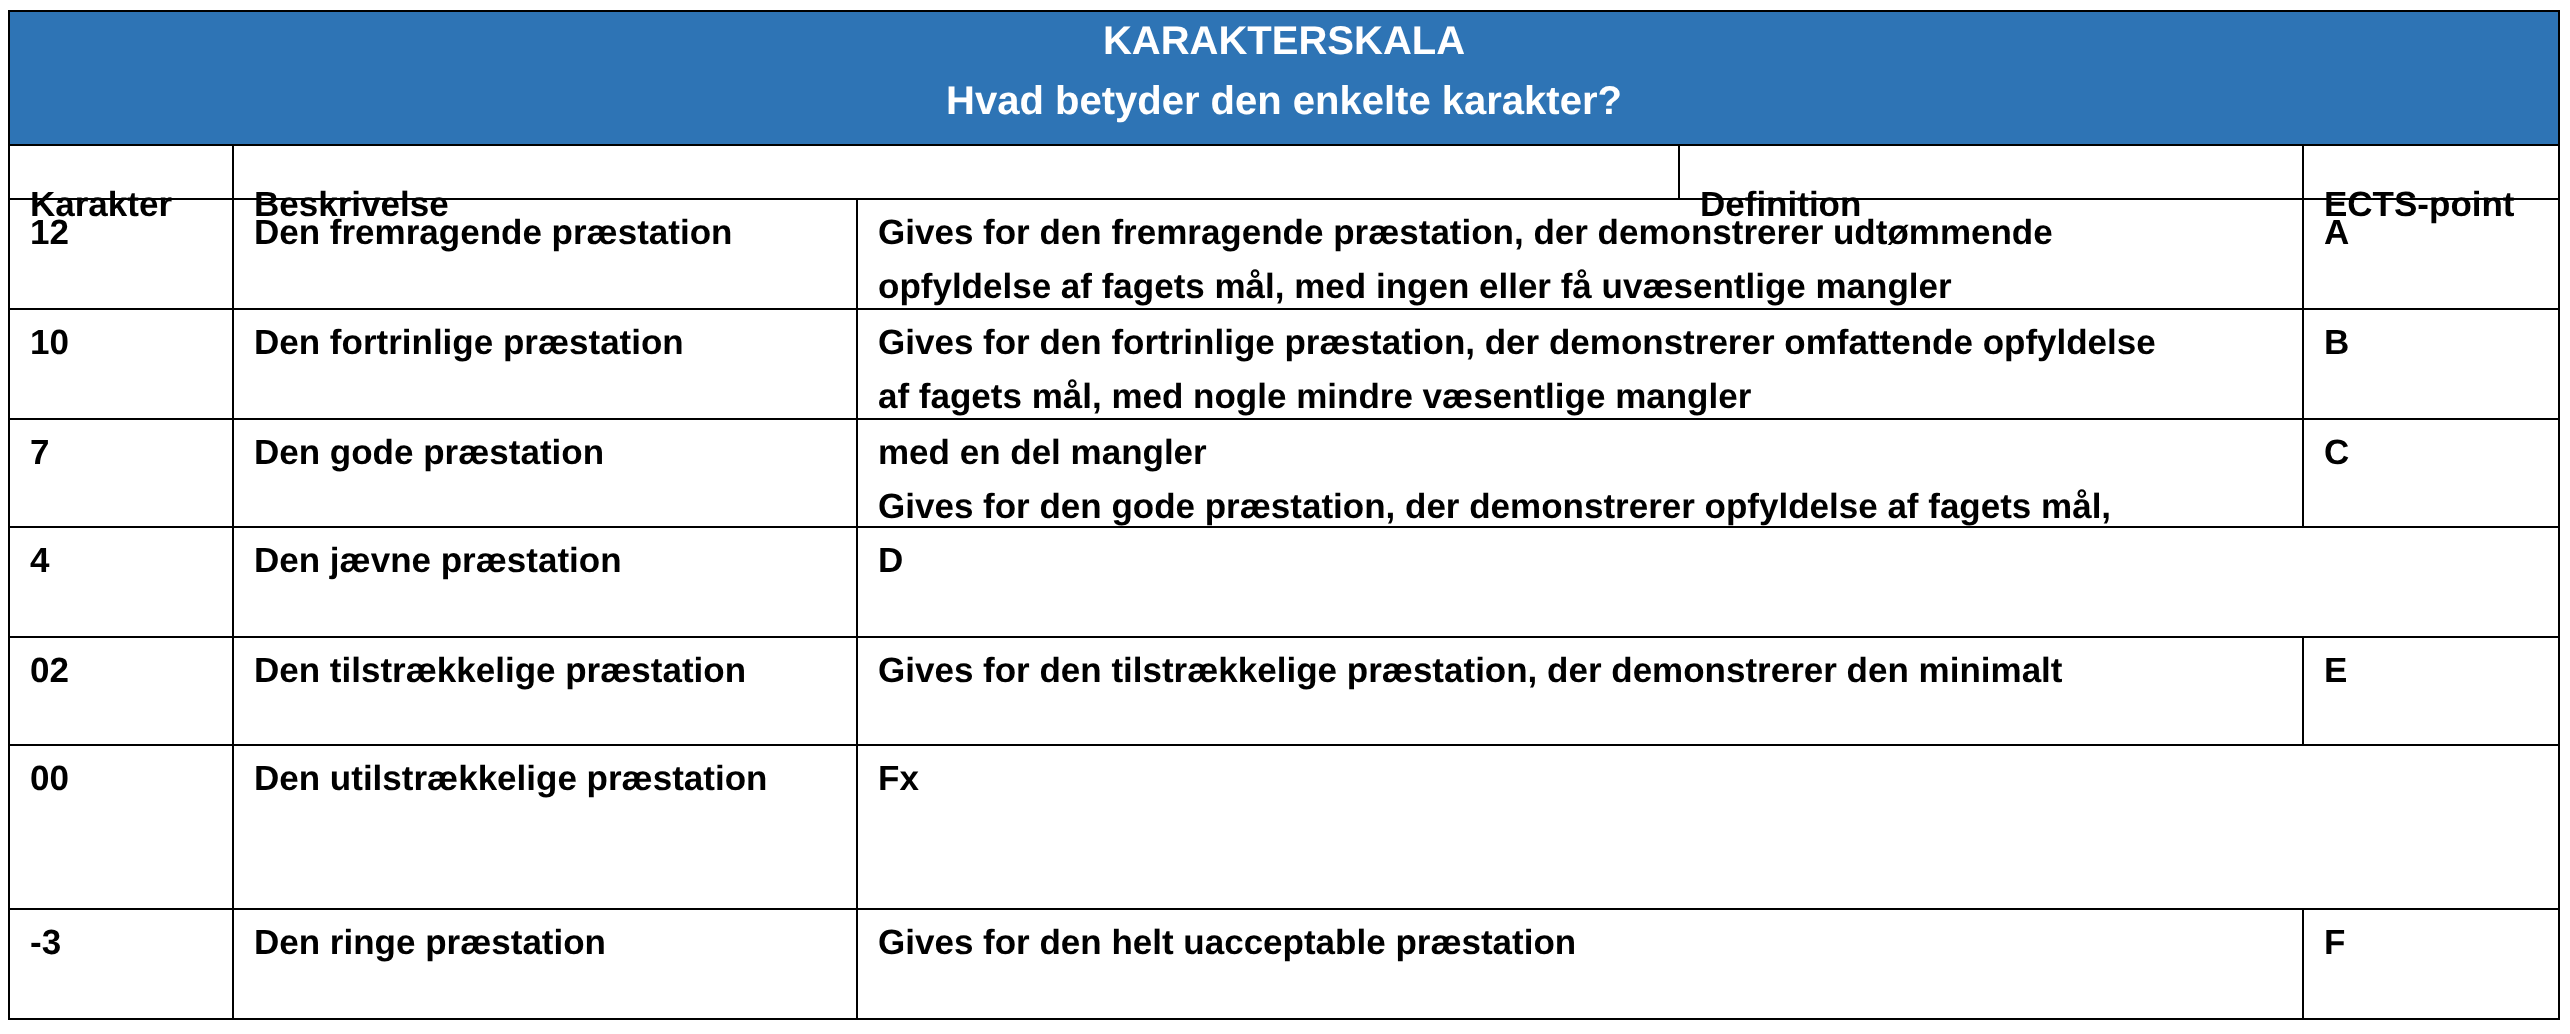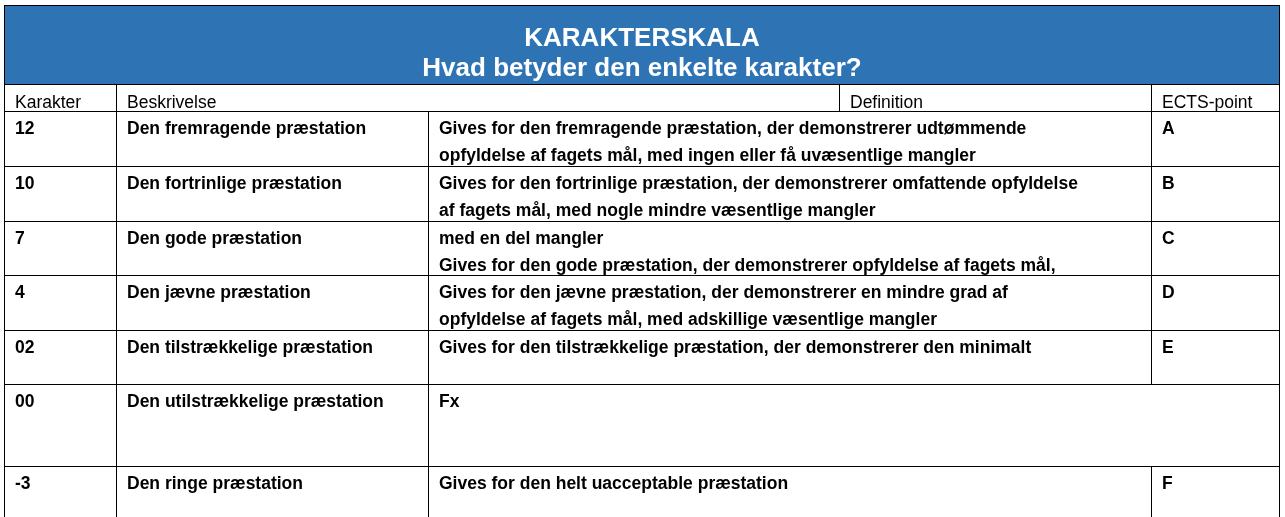--- a/index.html
+++ b/index.html
@@ -1,33 +1,33 @@
 <!DOCTYPE html>
 <html><head>
 <meta charset="utf-8">
 <style>
   html, body { margin:0; padding:0; background:#ffffff; }
   body { width:1285px; height:517px; position:relative; overflow:hidden;
          font-family:"Liberation Sans", "DejaVu Sans", sans-serif; color:#000; }
   .tbl { position:absolute; left:4px; top:5px; width:1276px; border:1px solid #000;
          box-sizing:border-box; }
-  .title-band { background:#2e74b5; color:#fff; height:79px; border-bottom:1px solid #000;
-                box-sizing:border-box; text-align:center; font-weight:bold; font-size:26px;
-                line-height:30px; padding-top:16px; }
+  .title-band { background:#2e74b5; color:#fff; height:67px; border-bottom:1px solid #000;
+                box-sizing:border-box; text-align:center; font-weight:bold; font-size:20px;
+                line-height:30px; padding-top:0; }
   .title-band div { height:30px; }
   .row { display:flex; border-bottom:1px solid #000; box-sizing:border-box; }
   .row:last-child { border-bottom:none; }
   .cell { box-sizing:border-box; border-right:1px solid #000; padding:3px 10px 0 10px;
           font-size:17.5px; line-height:27px;font-weight:bold; }
   .cell:last-child { border-right:none; }
   .c1 { width:112px; }
   .c2 { width:312px; }
   .c3 { width:723px; }
   .c4 { flex:1; }
-  .head .cell { font-weight:normal; padding-top:5px; line-height:24px; }
+  .head .cell { font-weight:bold; padding-top:17px; line-height:24px; }
   .head { height:27px; }
 </style>
 </head>
 <body>
 
 <div class="tbl">
   <div class="title-band">
     <div>KARAKTERSKALA</div>
     <div>Hvad betyder den enkelte karakter?</div>
   </div>
@@ -65,24 +65,20 @@
     <div class="cell c3">
         <div>med en del mangler</div>
         <div>Gives for den gode præstation, der demonstrerer opfyldelse af fagets mål,</div>
       </div>
     <div class="cell c4">C</div>
   </div>
 
   <div class="row" style="height:55px">
     <div class="cell c1">4</div>
     <div class="cell c2">Den jævne præstation</div>
-    <div class="cell c3">
-        <div>Gives for den jævne præstation, der demonstrerer en mindre grad af</div>
-        <div>opfyldelse af fagets mål, med adskillige væsentlige mangler</div>
-      </div>
     <div class="cell c4">D</div>
   </div>
 
   <div class="row" style="height:54px">
     <div class="cell c1">02</div>
     <div class="cell c2">Den tilstrækkelige præstation</div>
     <div class="cell c3">
         <div>Gives for den tilstrækkelige præstation, der demonstrerer den minimalt</div>
       </div>
     <div class="cell c4">E</div>

